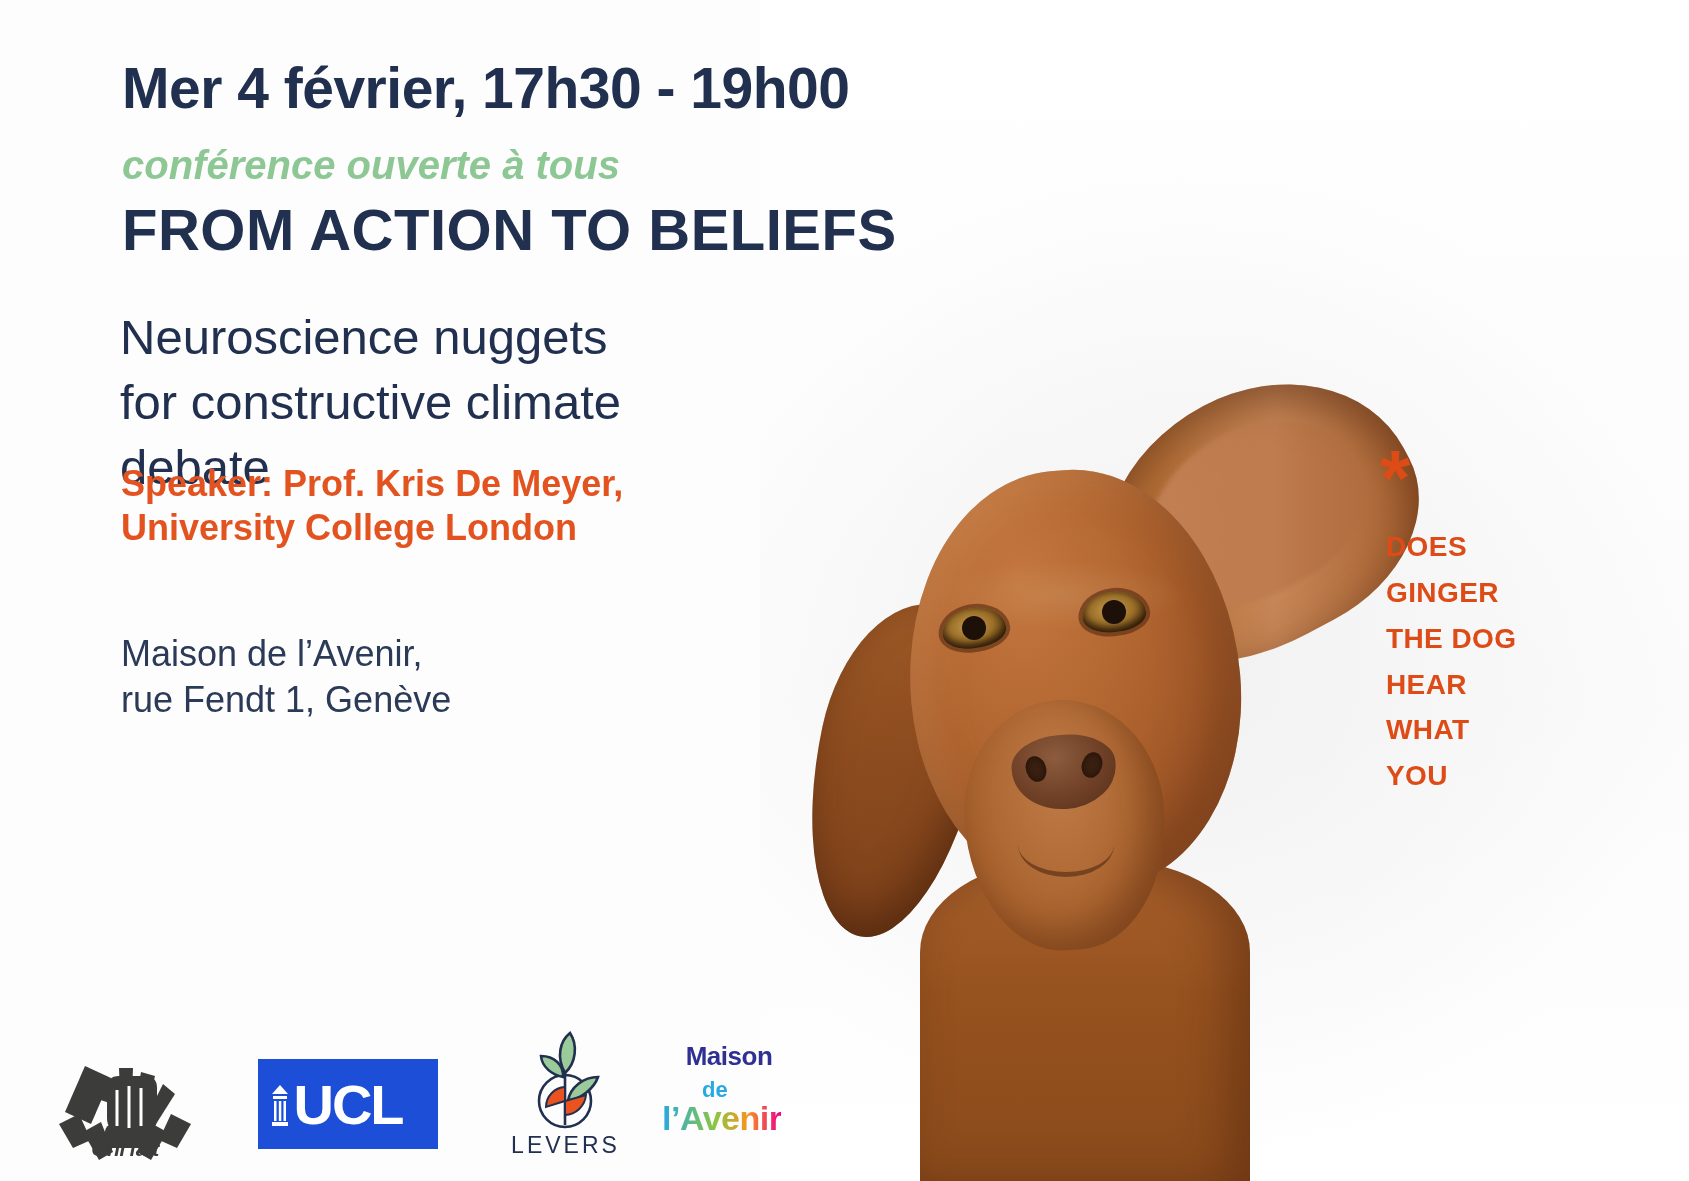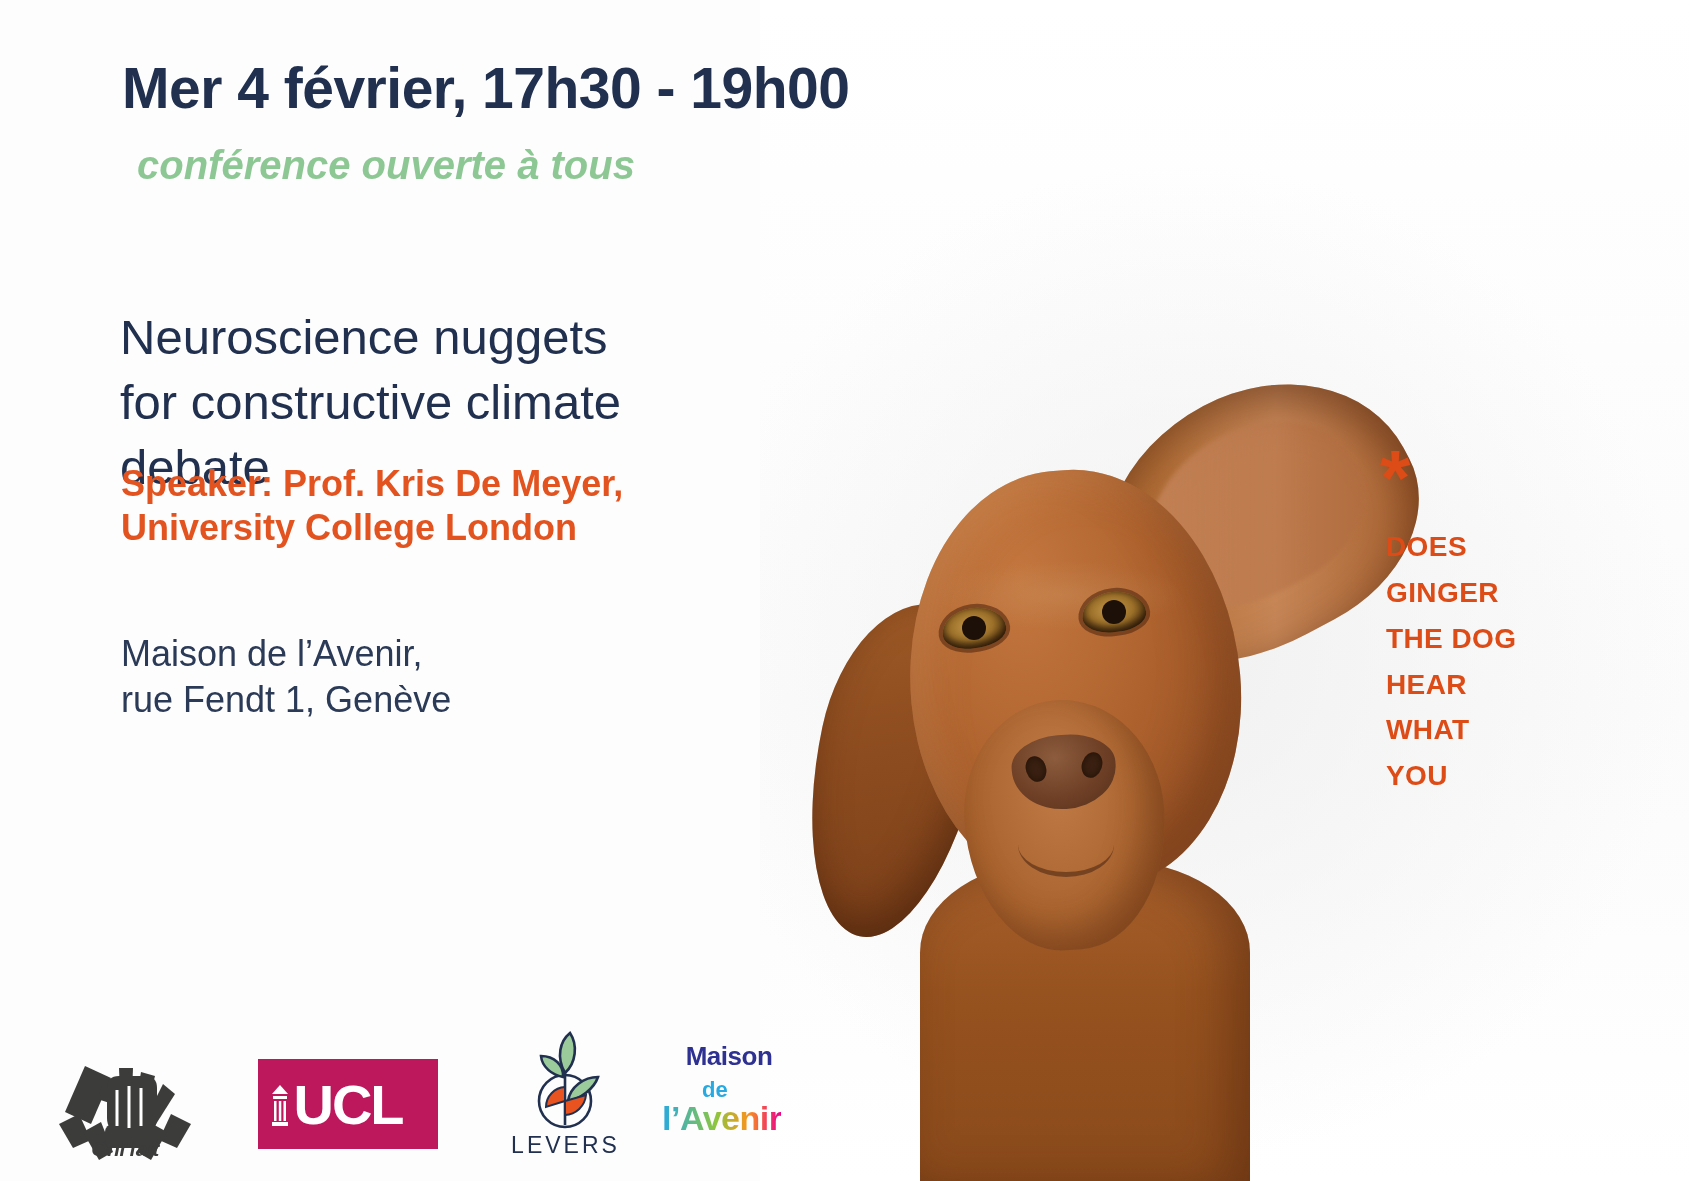--- a/index.html
+++ b/index.html
@@ -129,21 +129,21 @@
   }
   .date{
     position:absolute;left:122px;top:55px;
     font-size:57px;font-weight:bold;color:#21304f;
     letter-spacing:-0.5px;white-space:nowrap;
     font-stretch:condensed;
   }
   .conf{
     position:absolute;left:122px;top:143px;
     font-size:40px;font-style:italic;font-weight:600;
-    color:#8dc894;letter-spacing:0px;white-space:nowrap;margin-left:15px;
+    color:#8dc894;letter-spacing:0px;white-space:nowrap;
   }
   .headline{
     position:absolute;left:122px;top:196px;
     font-size:58px;font-weight:bold;color:#21304f;
     letter-spacing:0.5px;white-space:nowrap;
   }
   .subtitle{
     position:absolute;left:120px;top:305px;
     font-size:49px;font-weight:400;color:#21304f;
     line-height:1.33;
@@ -182,21 +182,21 @@
 
   
   .logo-onlfait{left:55px;bottom:18px;width:140px;height:135px;}
   .onlfait-word{
     position:absolute;left:0;bottom:2px;width:140px;text-align:center;
     font-size:21px;font-weight:bold;font-style:italic;color:#3c3c3b;
     letter-spacing:-0.5px;
   }
 
   
-  .logo-ucl{left:258px;bottom:32px;width:180px;height:90px;background:#be185d;}
+  .logo-ucl{left:258px;bottom:32px;width:180px;height:90px;background:#1d4ed8;}
   .ucl-text{
     position:absolute;left:0;top:0;width:180px;height:90px;
     display:flex;align-items:center;justify-content:center;
     color:#ffffff;font-size:56px;font-weight:bold;letter-spacing:-2px;
   }
   .ucl-mark{
     position:absolute;left:12px;top:26px;width:20px;height:42px;
   }
 
   
@@ -246,20 +246,21 @@
     <div class="dog-nostril nostril-r"></div>
     <div class="dog-mouthline"></div>
   </div>
 
   <div class="textcol">
 
     <div class="date">Mer 4 février, 17h30 - 19h00</div>
 
     <div class="conf">conférence ouverte à tous</div>
 
+    <div class="headline">FROM ACTION TO BELIEFS</div>
 
     <div class="subtitle">
       <div>Neuroscience nuggets</div>
       <div>for constructive climate debate</div>
     </div>
 
     <div class="speaker">
       <div>Speaker: Prof. Kris De Meyer,</div>
       <div>University College London</div>
     </div>

